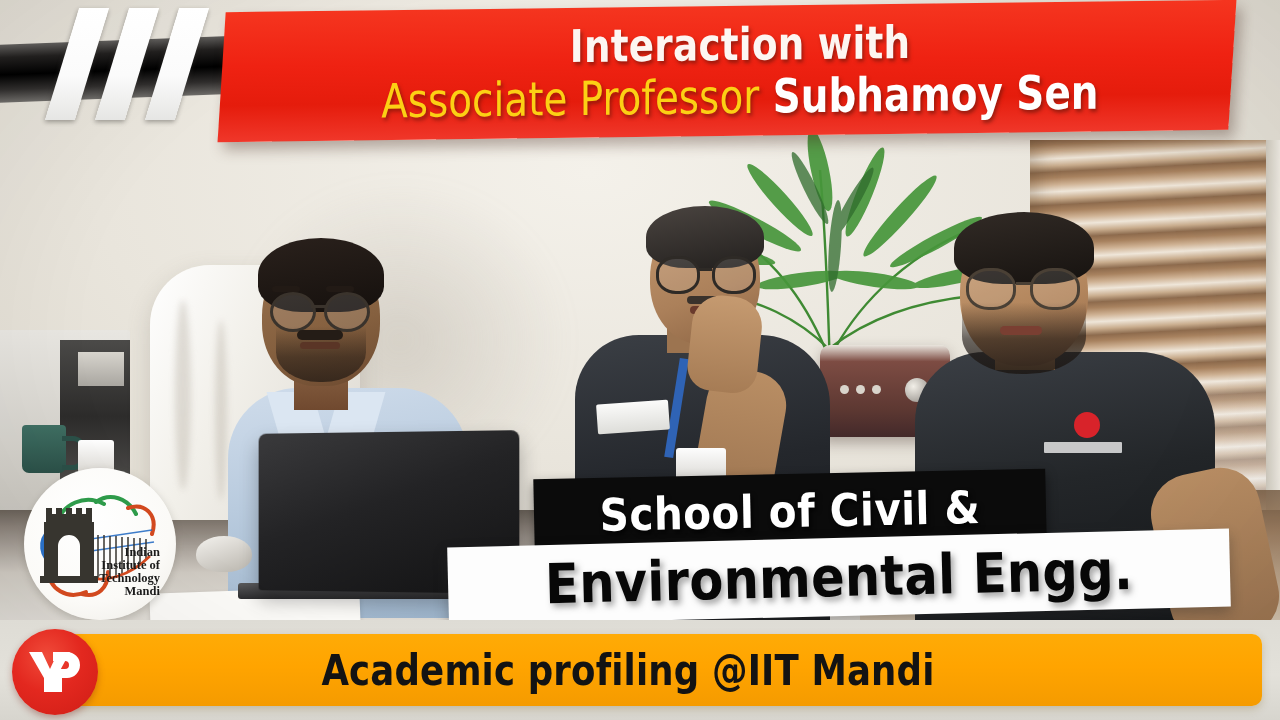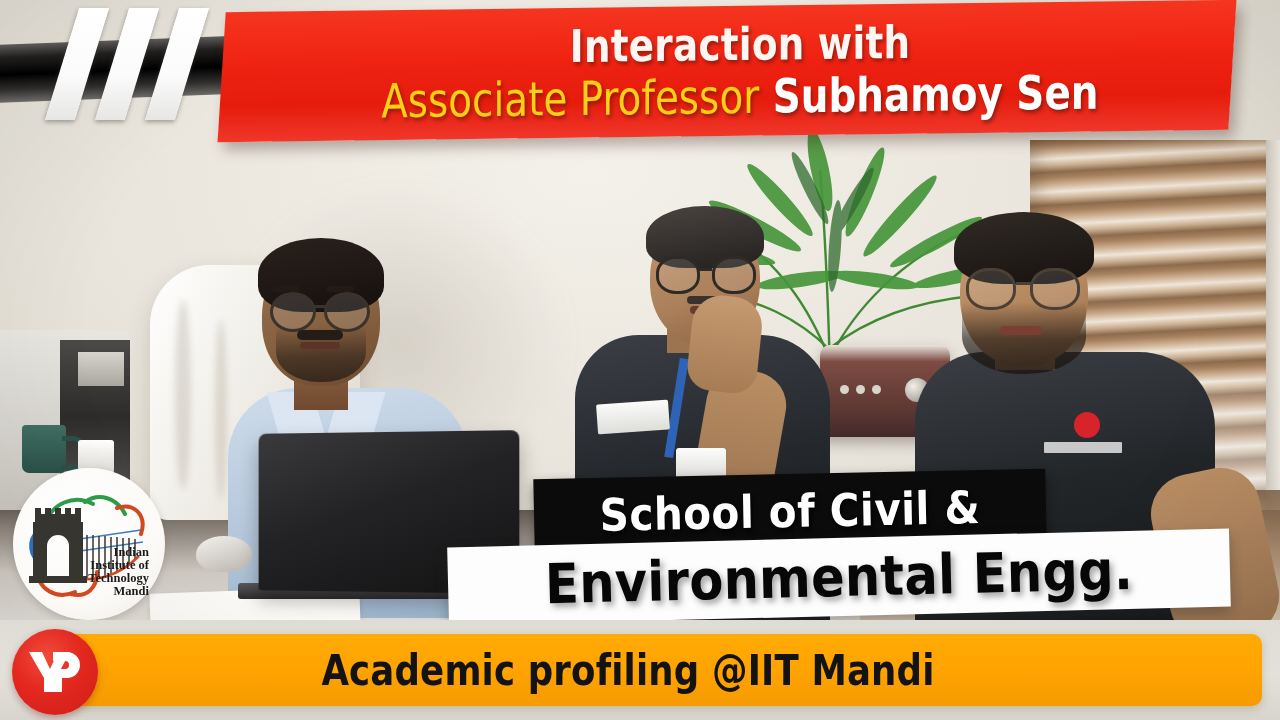--- a/index.html
+++ b/index.html
@@ -403,21 +403,21 @@
     position: absolute; left: 12px; top: 629px; width: 86px; height: 86px;
     border-radius: 50%;
     background: radial-gradient(circle at 40% 32%, #f04b3a 0%, #e3281f 45%, #cf1d16 100%);
     box-shadow: 0 3px 7px rgba(120,30,20,.35);
     display: flex; align-items: center; justify-content: center;
   }
   .yp-badge svg { width: 64px; height: 64px; }
 
   
   .iit-logo {
-    position: absolute; left: 13px; top: 468px; width: 152px; height: 152px;
+    position: absolute; left: 24px; top: 468px; width: 152px; height: 152px;
     border-radius: 50%;
     background: radial-gradient(circle at 42% 34%, #ffffff 0%, #fbfaf7 62%, #eceae4 100%);
     box-shadow: 0 3px 9px rgba(90,85,75,.28);
   }
   .iit-logo svg { position: absolute; left: 0; top: 0; }
 </style>
 </head>
 <body>
 
 <div id="thumb">

